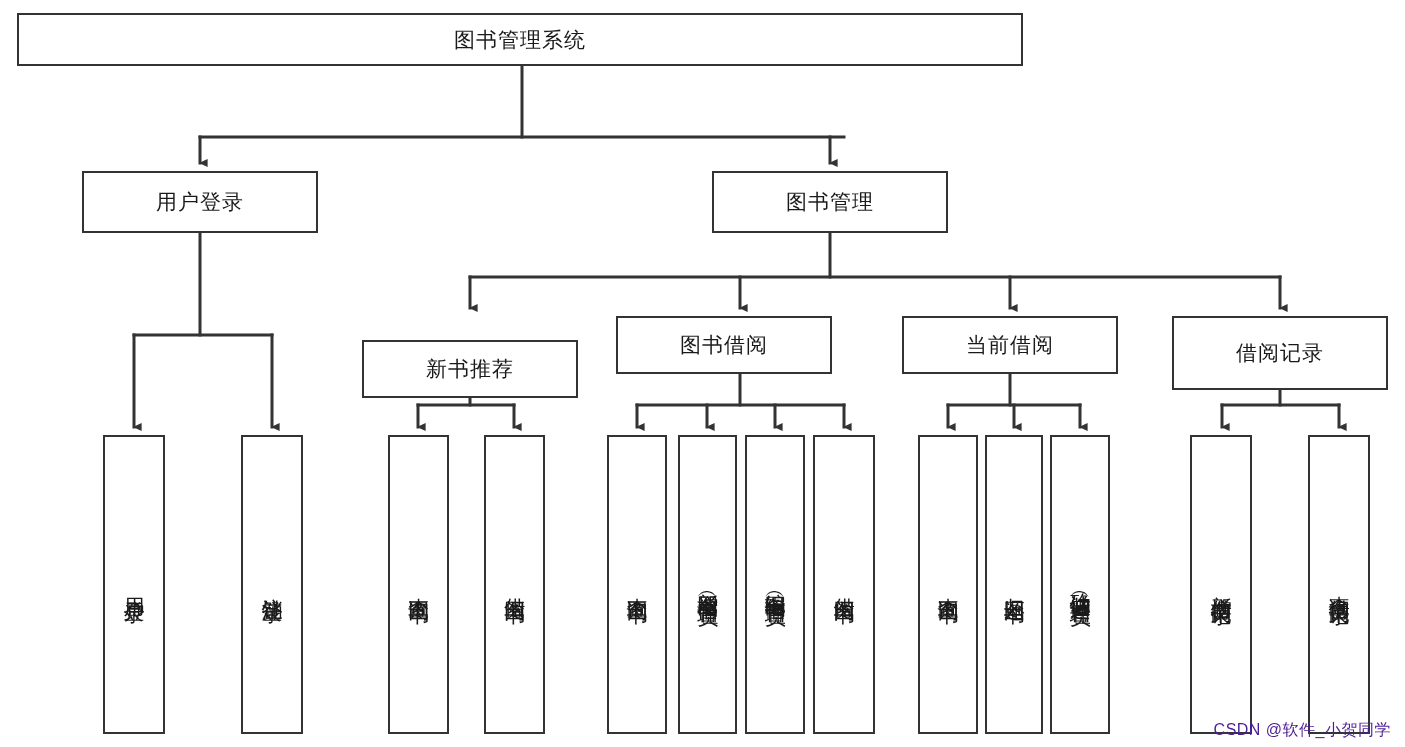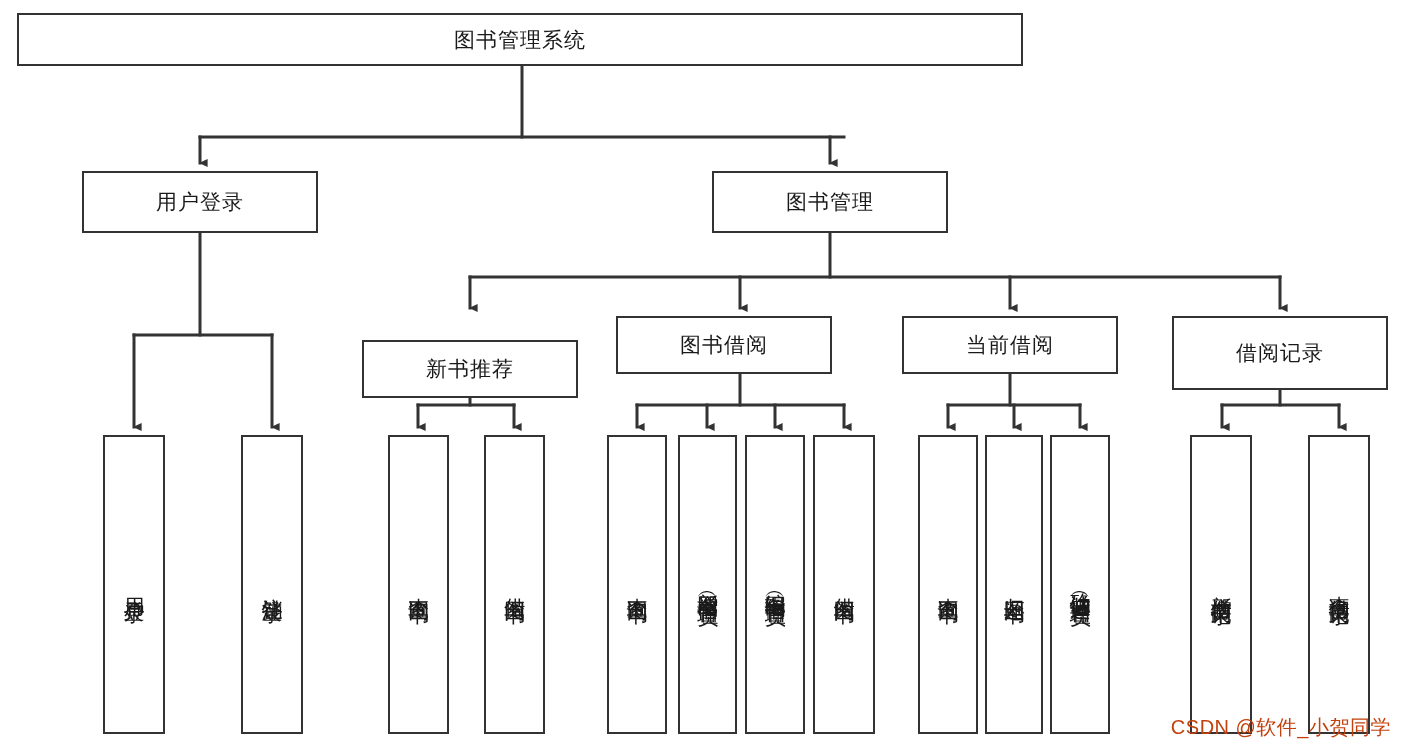--- a/index.html
+++ b/index.html
@@ -51,22 +51,22 @@
     font-size: 21px;
     line-height: 1.25;
     letter-spacing: 2px;
     white-space: nowrap;
     text-align: center;
   }
   .watermark {
     position: absolute;
     right: 14px;
     bottom: 6px;
-    font-size: 20px;
-    color: #c2410c;
+    font-size: 16px;
+    color: #4c1d95;
     white-space: nowrap;
     letter-spacing: 0.5px;
   }
 </style>
 </head>
 <body>
 
 <div id="canvas">
 
   <svg id="wires" viewBox="0 0 1405 747" xmlns="http://www.w3.org/2000/svg">

